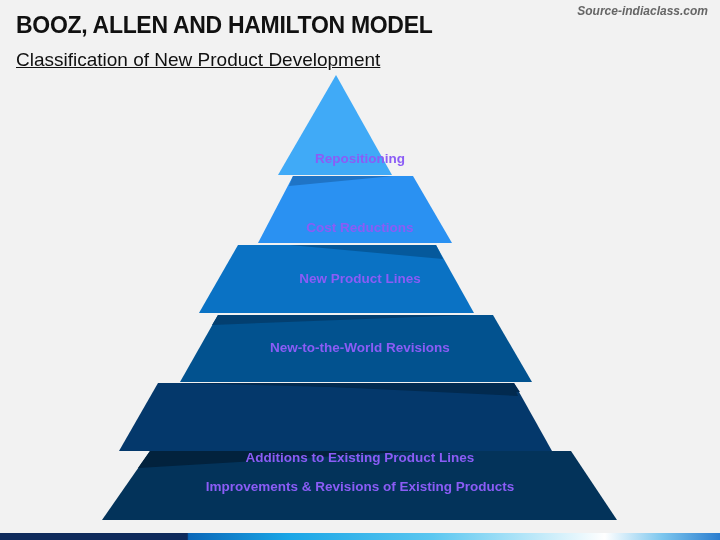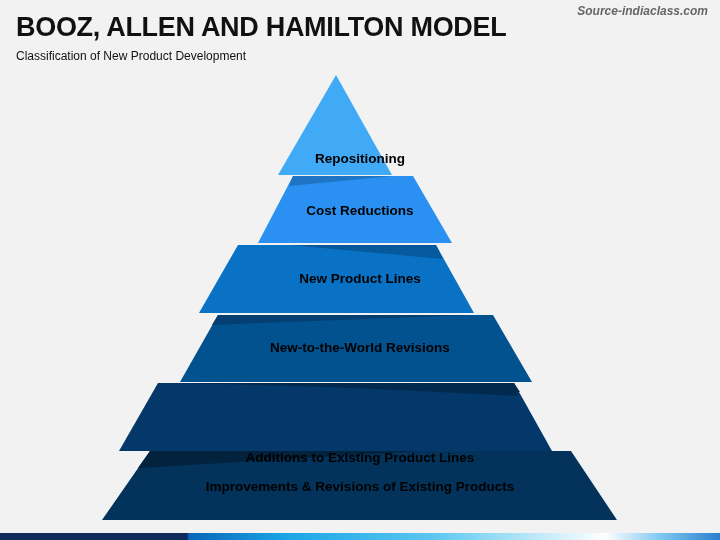--- a/index.html
+++ b/index.html
@@ -20,43 +20,44 @@
       top: 4px;
       font-size: 12px;
       font-weight: bold;
       font-style: italic;
       color: #666666;
     }
     .title {
       position: absolute;
       left: 16px;
       top: 12px;
-      font-size: 27px;
+      font-size: 23px;
       font-weight: bold;
       color: #111111;
       letter-spacing: -0.3px;
     }
     .subtitle {
       position: absolute;
       left: 16px;
       top: 49px;
-      font-size: 12px;
+      font-size: 19px;
       color: #111111;
+      text-decoration: underline;
     }
     svg.pyramid {
       position: absolute;
       left: 0;
       top: 0;
     }
     .tier-label {
       position: absolute;
       left: 0;
       width: 720px;
       text-align: center;
-      color: #000000;
+      color: #8b5cf6;
       font-size: 13.5px;
       font-weight: bold;
       white-space: nowrap;
     }
     .bottom-bar {
       position: absolute;
       left: 0;
       top: 533px;
       width: 720px;
       height: 7px;
@@ -101,19 +102,19 @@
     <polygon points="293,176 413,176 452,243 258,243" fill="#2a91f2"></polygon>
     <polygon points="293,176 393,176 289,186" fill="#1f74c6"></polygon>
   </g>
 
   <g>
     <polygon points="336,75 392,175 278,175" fill="#40aaf7"></polygon>
   </g>
 </svg>
 
 <div class="tier-label" style="top:151px;">Repositioning</div>
-<div class="tier-label" style="top:203px;">Cost Reductions</div>
+<div class="tier-label" style="top:220px;">Cost Reductions</div>
 <div class="tier-label" style="top:271px;text-align:center;">New Product Lines</div>
 <div class="tier-label" style="top:340px;">New-to-the-World Revisions</div>
 <div class="tier-label" style="top:410px;margin-top:40px;">Additions to Existing Product Lines</div>
 <div class="tier-label" style="top:479px;">Improvements &amp; Revisions of Existing Products</div>
 
 <div class="bottom-bar"></div>
 
 </body></html>

